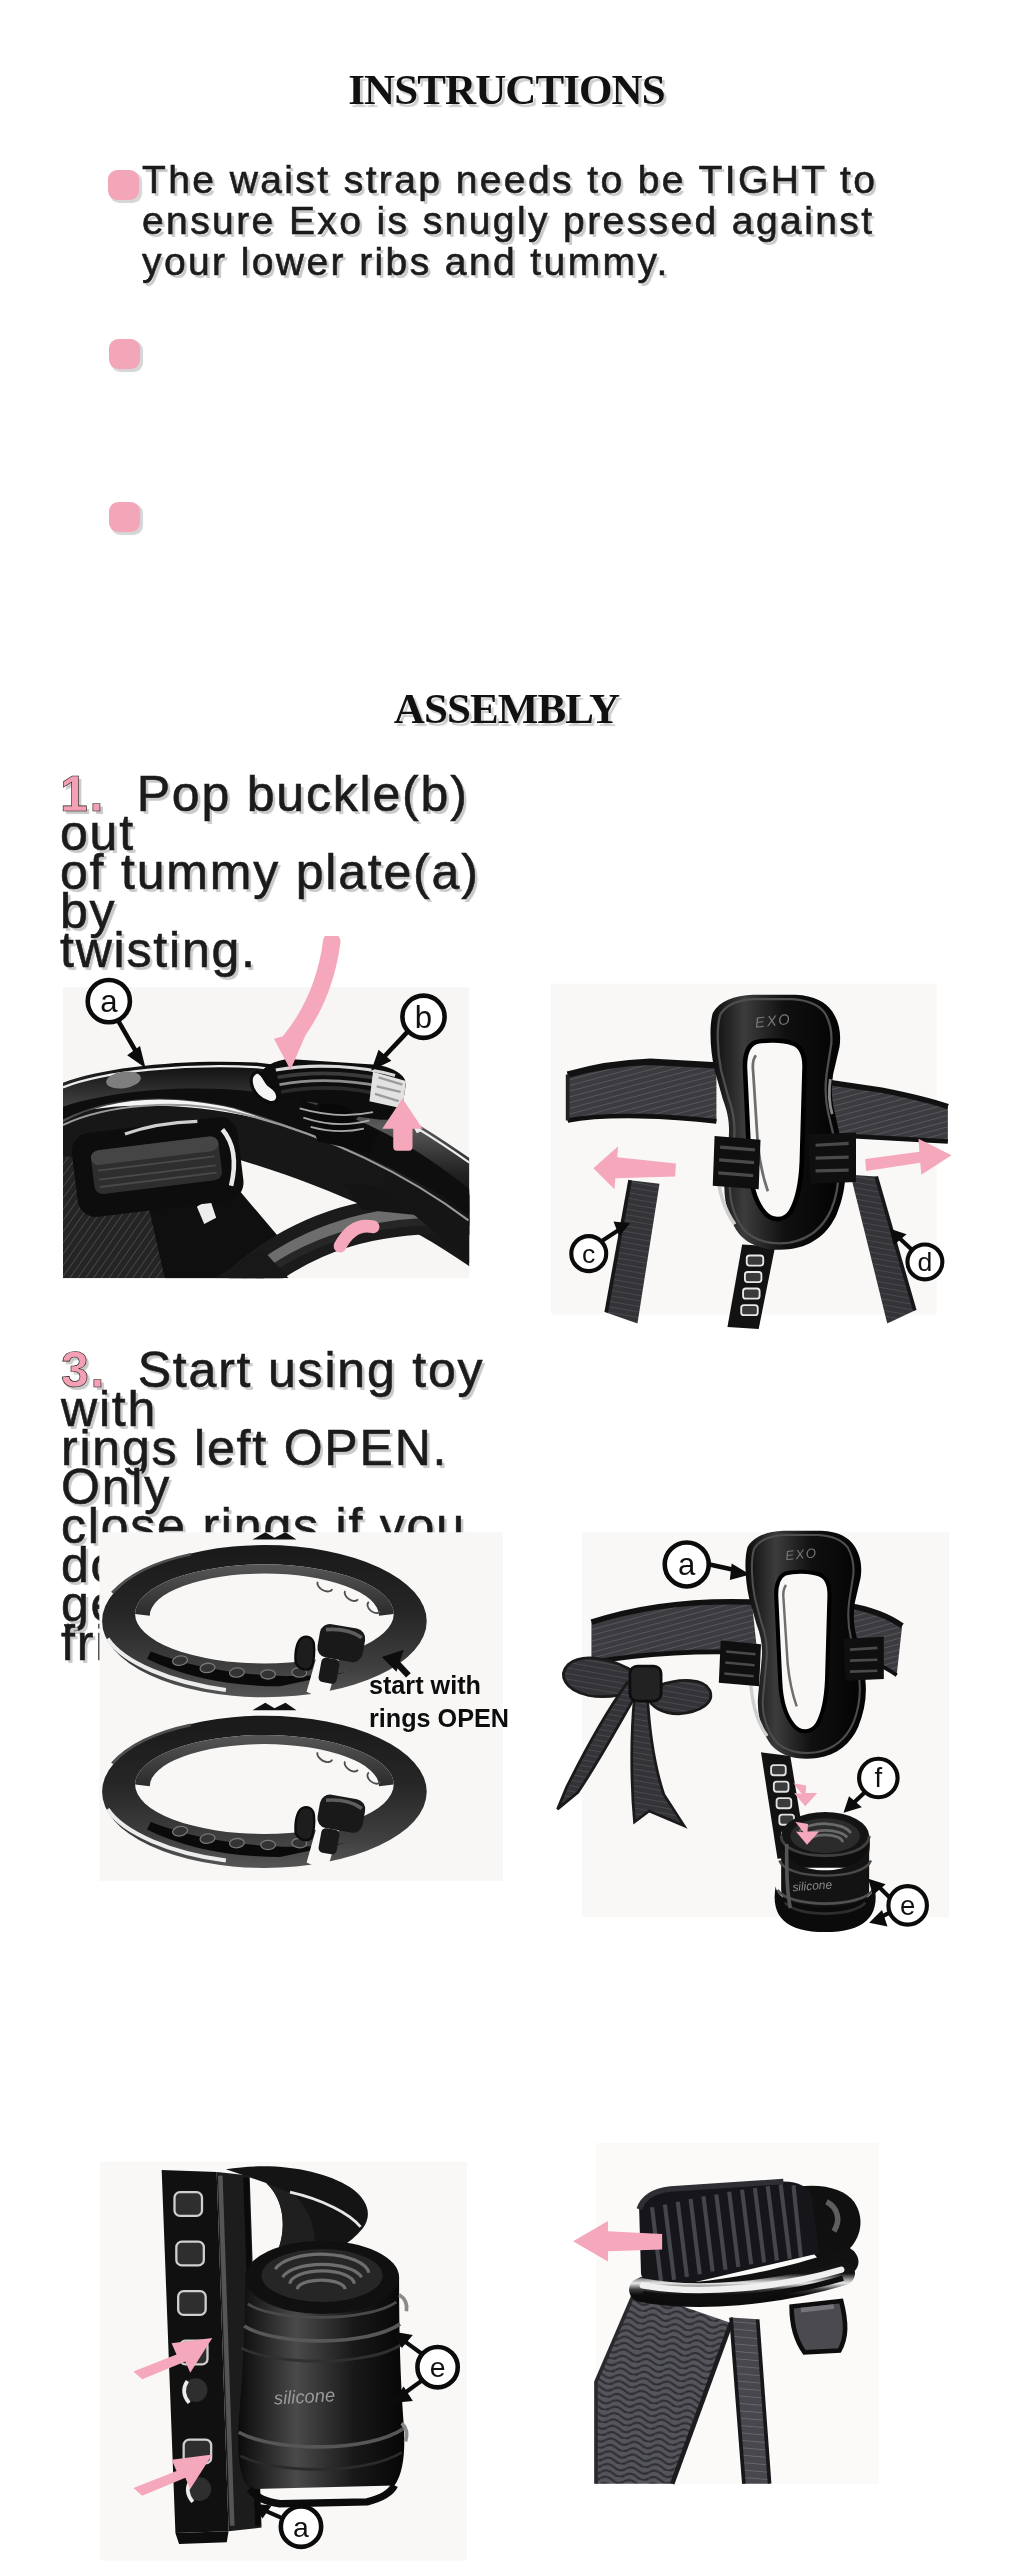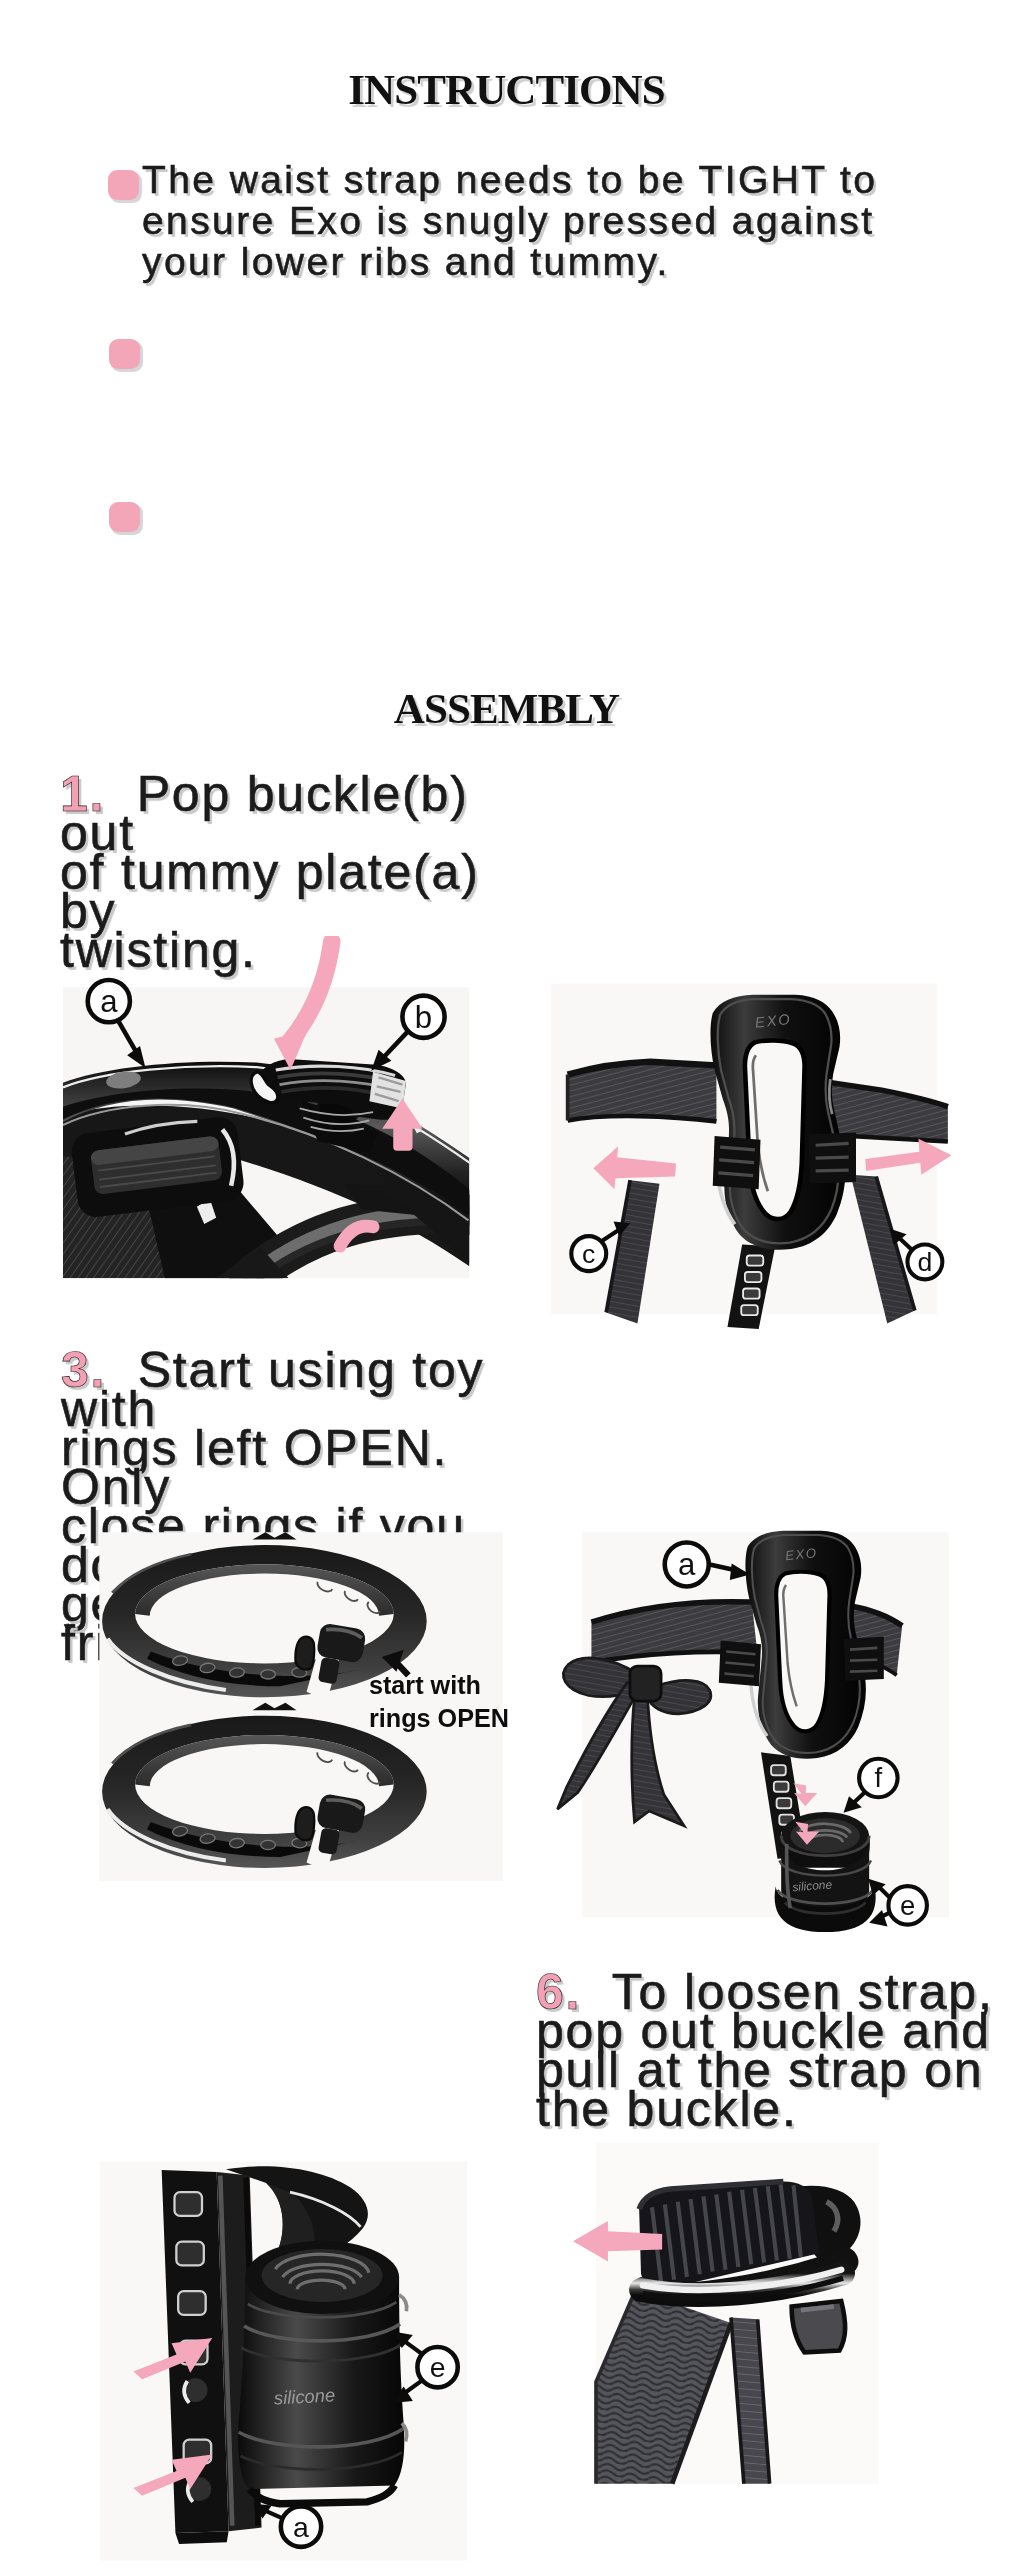--- a/index.html
+++ b/index.html
@@ -30,21 +30,20 @@
 
   <h1 style="top:684px;">ASSEMBLY</h1>
 
   <div class="step sh" style="left:60px;top:775px;width:440px;"><span class="num">1.</span>&nbsp; Pop buckle(b) out<br>of tummy plate(a) by<br>twisting.</div>
 
 
   <div class="step sh" style="left:61px;top:1351px;width:459px;"><span class="num">3.</span>&nbsp; Start using toy with<br>rings left OPEN.&nbsp; Only<br>close rings if you don’t<br>get enough friction.</div>
 
 
 
-  <div class="step sh" style="left:536px;top:1973px;width:459px;"><span class="num">6.</span>&nbsp; To loosen strap,<br>pop out buckle and<br>pull at the strap on<br>the buckle.</div>
 
   <svg style="position:absolute;left:50px;top:936px;" width="436" height="367" viewBox="0 0 475 400">
     <defs>
       <linearGradient id="g1band" x1="0" y1="0" x2="0" y2="1">
         <stop offset="0" stop-color="#0c0c0c"></stop>
           <stop offset="0.42" stop-color="#5a5a5a"></stop>
         <stop offset="0.72" stop-color="#222"></stop>
           <stop offset="1" stop-color="#0a0a0a"></stop>
       </linearGradient>
       <pattern id="hatch1" width="7" height="7" patternTransform="rotate(35)" patternUnits="userSpaceOnUse">

